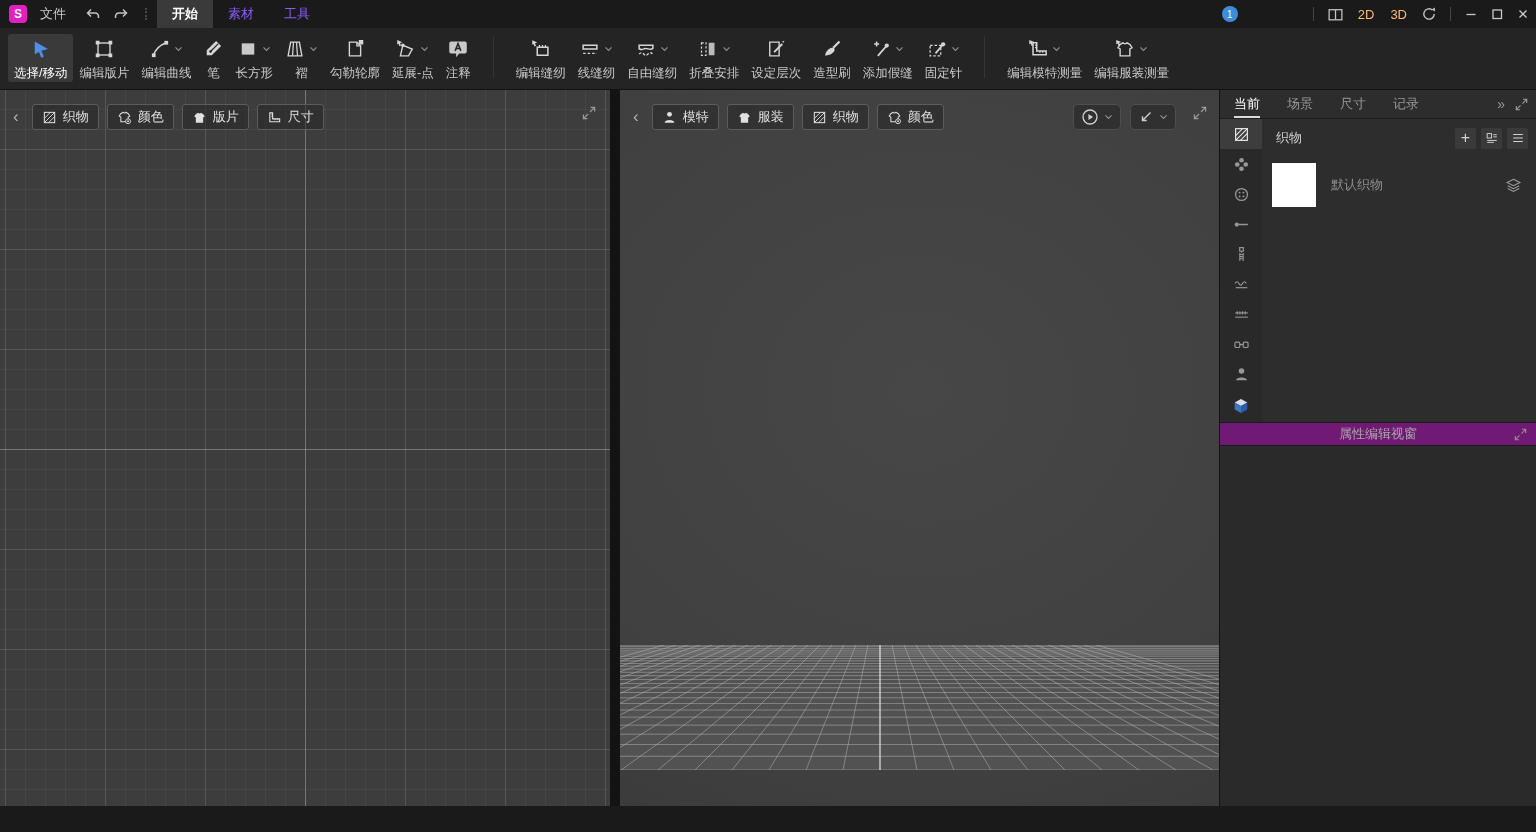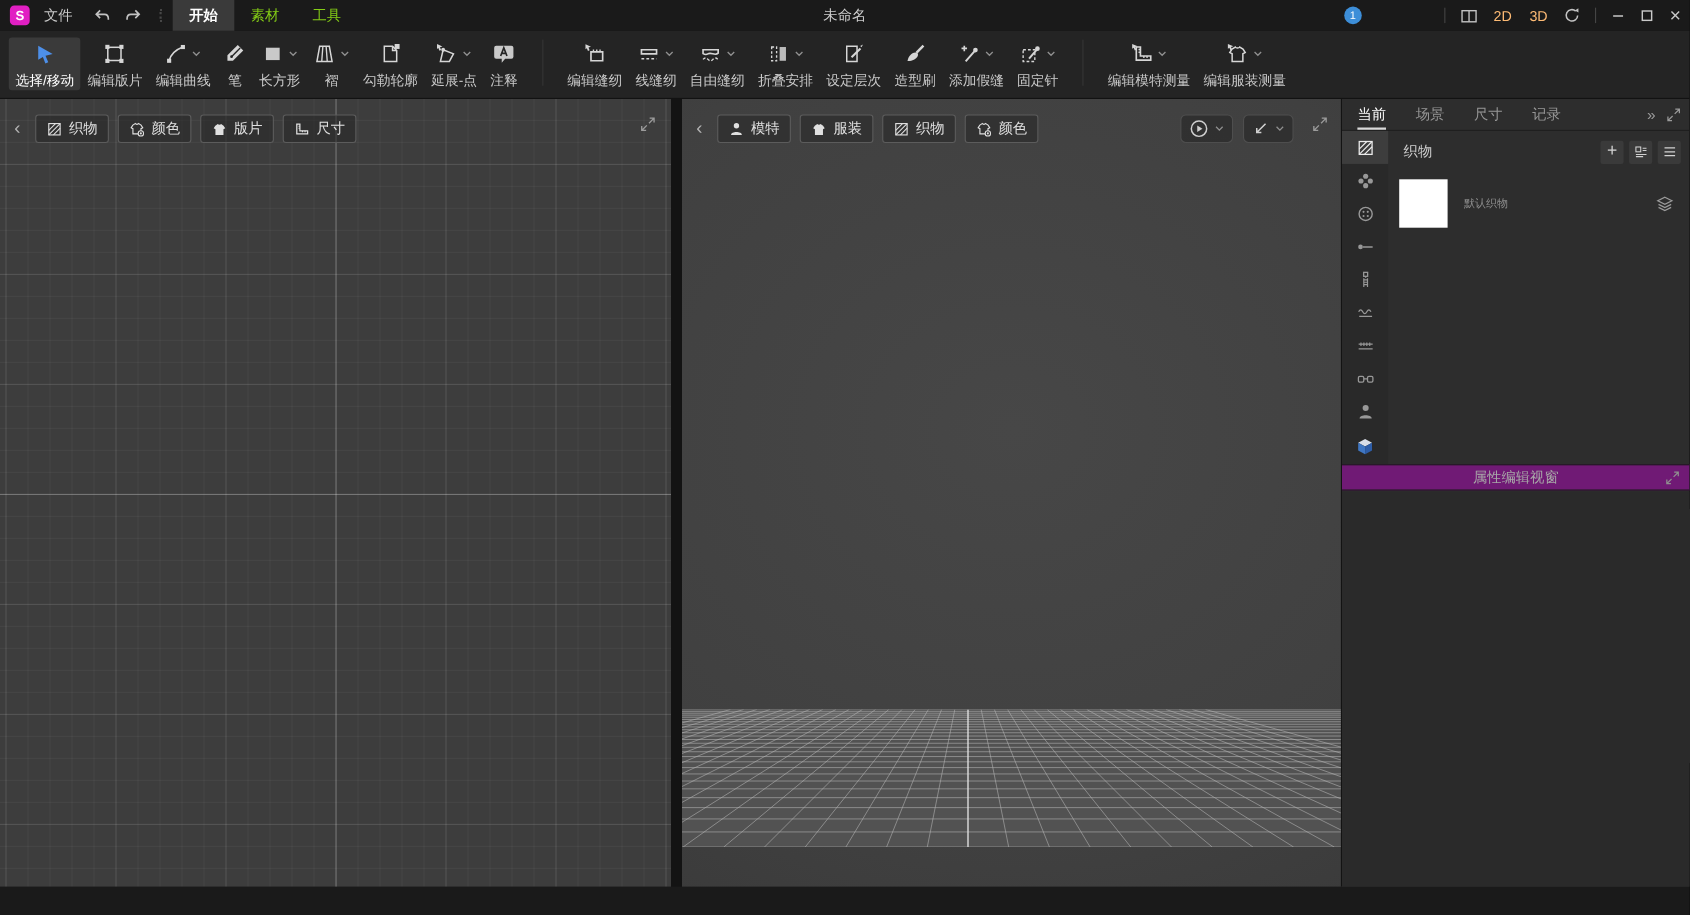--- a/index.html
+++ b/index.html
@@ -7,21 +7,21 @@
        -webkit-user-select:none;user-select:none}
   #app{position:relative;width:1536px;height:832px;background:#1a1a1a}
   svg{display:block}
 
   
   .titlebar{position:absolute;top:0;left:0;right:0;height:28px;background:#1a1a1a;display:flex;align-items:center;color:#c9c9c9;font-size:13px;z-index:30}
   .logo{width:18px;height:18px;border-radius:4px;background:#e11fc3;color:#fff;display:flex;align-items:center;justify-content:center;font-weight:bold;font-size:12px;margin-left:9px}
   .menu-file{padding:0 13px;height:28px;line-height:28px}
   .tb-ic{padding:0 6px;color:#c2c2c2}
   .dotsep{height:12px;border-left:2px dotted #474747;margin:0 10px}
-  .ttab{padding:0 15px;height:28px;line-height:28px;color:#84cc16}
+  .ttab{padding:0 15px;height:28px;line-height:28px;color:#8b5cf6}
   .ttab.active{background:#3a3a3a;color:#fff;font-weight:bold}
   .doc-title{position:absolute;left:400px;right:400px;text-align:center;top:0;height:28px;line-height:28px;color:#cfcfcf;pointer-events:none}
   .tb-right{position:absolute;right:0;top:0;height:28px;display:flex;align-items:center}
   .badge{width:16px;height:16px;border-radius:50%;background:#3d8ed8;color:#fff;font-size:10px;display:flex;align-items:center;justify-content:center;margin-right:68px}
   .vsep{width:1px;height:14px;background:#454545;margin:0 7px}
   .mode{padding:0 8px;color:#fdba74}
   .win-btn{width:26px;height:28px;display:flex;align-items:center;justify-content:center;color:#c9c9c9}
 
   
   .toolbar{position:absolute;top:28px;left:0;right:0;height:62px;background:#242424;border-bottom:1px solid #121212;box-sizing:border-box;display:flex;align-items:flex-start;padding:6px 0 0 8px;z-index:20}
@@ -76,21 +76,21 @@
   .scell{width:42px;height:30px;display:flex;align-items:center;justify-content:center;color:#989898}
   .scell.active{background:#3d3d3d;color:#ececec}
   .scell.cube{margin-top:2px}
   .rp-content{flex:1;position:relative}
   .fab-header{position:absolute;top:8px;left:14px;right:8px;height:22px;display:flex;align-items:center}
   .fab-title{color:#cfcfcf;font-size:13px}
   .fab-actions{margin-left:auto;display:flex;gap:5px}
   .sqb{width:21px;height:21px;background:#3a3a3a;border-radius:2px;color:#d2d2d2;display:flex;align-items:center;justify-content:center;font-size:16px;line-height:1}
   .fab-item{position:absolute;top:40px;left:2px;right:2px;height:52px;display:flex;align-items:center}
   .swatch{width:44px;height:44px;background:#ffffff;margin-left:8px}
-  .fab-name{margin-left:15px;color:#8c8c8c;font-size:10px}
+  .fab-name{margin-left:15px;color:#8c8c8c;font-size:13px}
   .layers-ic{margin-left:auto;margin-right:12px;color:#9a9a9a}
   .prop-bar{position:absolute;top:332px;left:0;right:0;height:24px;background:#701a75;border-top:1px solid #1a1a1a;border-bottom:1px solid #191919;display:flex;align-items:center;justify-content:center;color:#a8a8a8;font-size:13px;box-sizing:border-box}
   .prop-expand{position:absolute;right:9px;top:5px;color:#8f8f8f}
   .prop-body{position:absolute;top:357px;bottom:0;left:0;right:0;background:#2a2a2a}
 
   
   .statusbar{position:absolute;bottom:0;height:26px;left:0;right:0;background:#1d1d1d;border-top:1px solid #0c0c0c;box-sizing:border-box;display:flex;align-items:center;font-size:13px;color:#d4d4d4;z-index:30}
   .handle{border-left:2px dotted #5a5a5a;height:15px;margin:0 8px 0 4px}
   .version{margin-left:auto;margin-right:10px;color:#bdbdbd}
 </style>
@@ -109,21 +109,20 @@
     </div>
     <div class="tb-ic">
       <svg width="16" height="16" viewBox="0 0 16 16">
           <path d="M10 3.5 L13.5 7 L10 10.5 M13.5 7 H6 C3.6 7 2.5 9 2.5 11 V12" fill="none" stroke="currentColor" stroke-width="1.5"></path>
         </svg>
     </div>
     <div class="dotsep"></div>
     <div class="ttab active">开始</div>
     <div class="ttab">素材</div>
     <div class="ttab">工具</div>
-    <div class="doc-title">未命名</div>
 
     <div class="tb-right">
       <div class="badge">1</div>
       <div class="vsep"></div>
       <div class="tb-ic">
         <svg width="17" height="17" viewBox="0 0 16 16">
             <rect x="2" y="3.5" width="12" height="9.5" fill="none" stroke="currentColor" stroke-width="1.2"></rect>
             <path d="M8 3.5 V13" stroke="currentColor" stroke-width="1.2"></path>
           </svg>
       </div>

